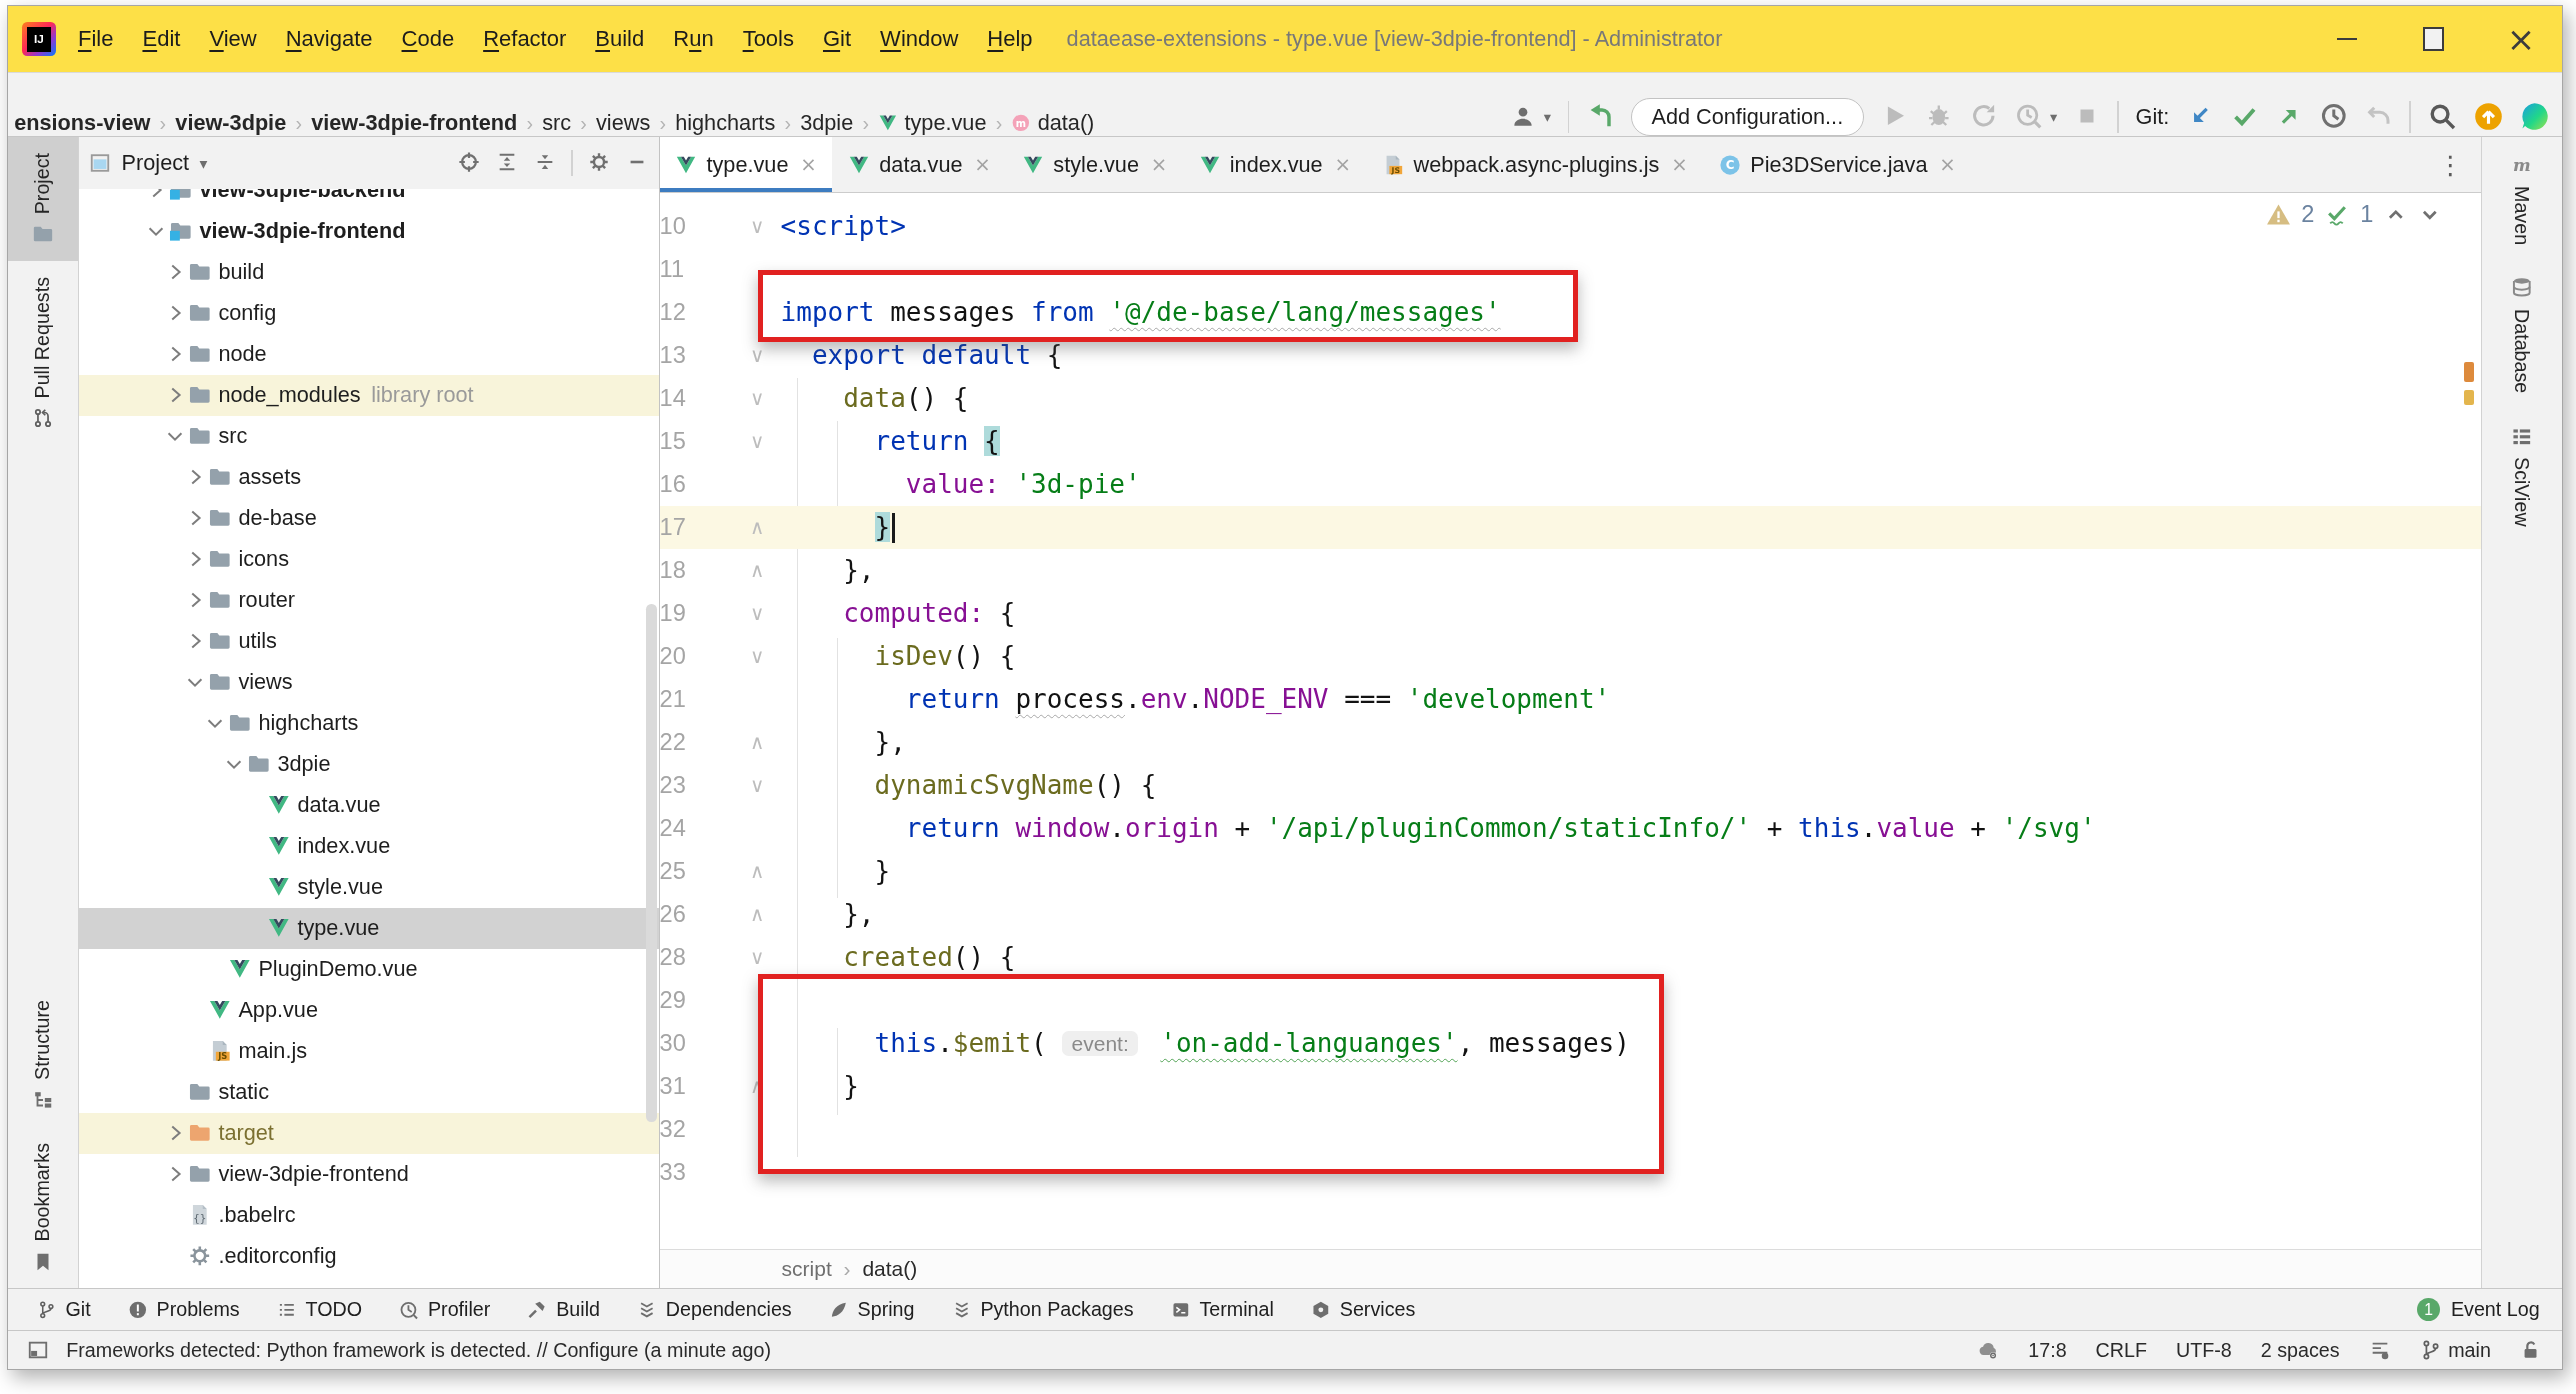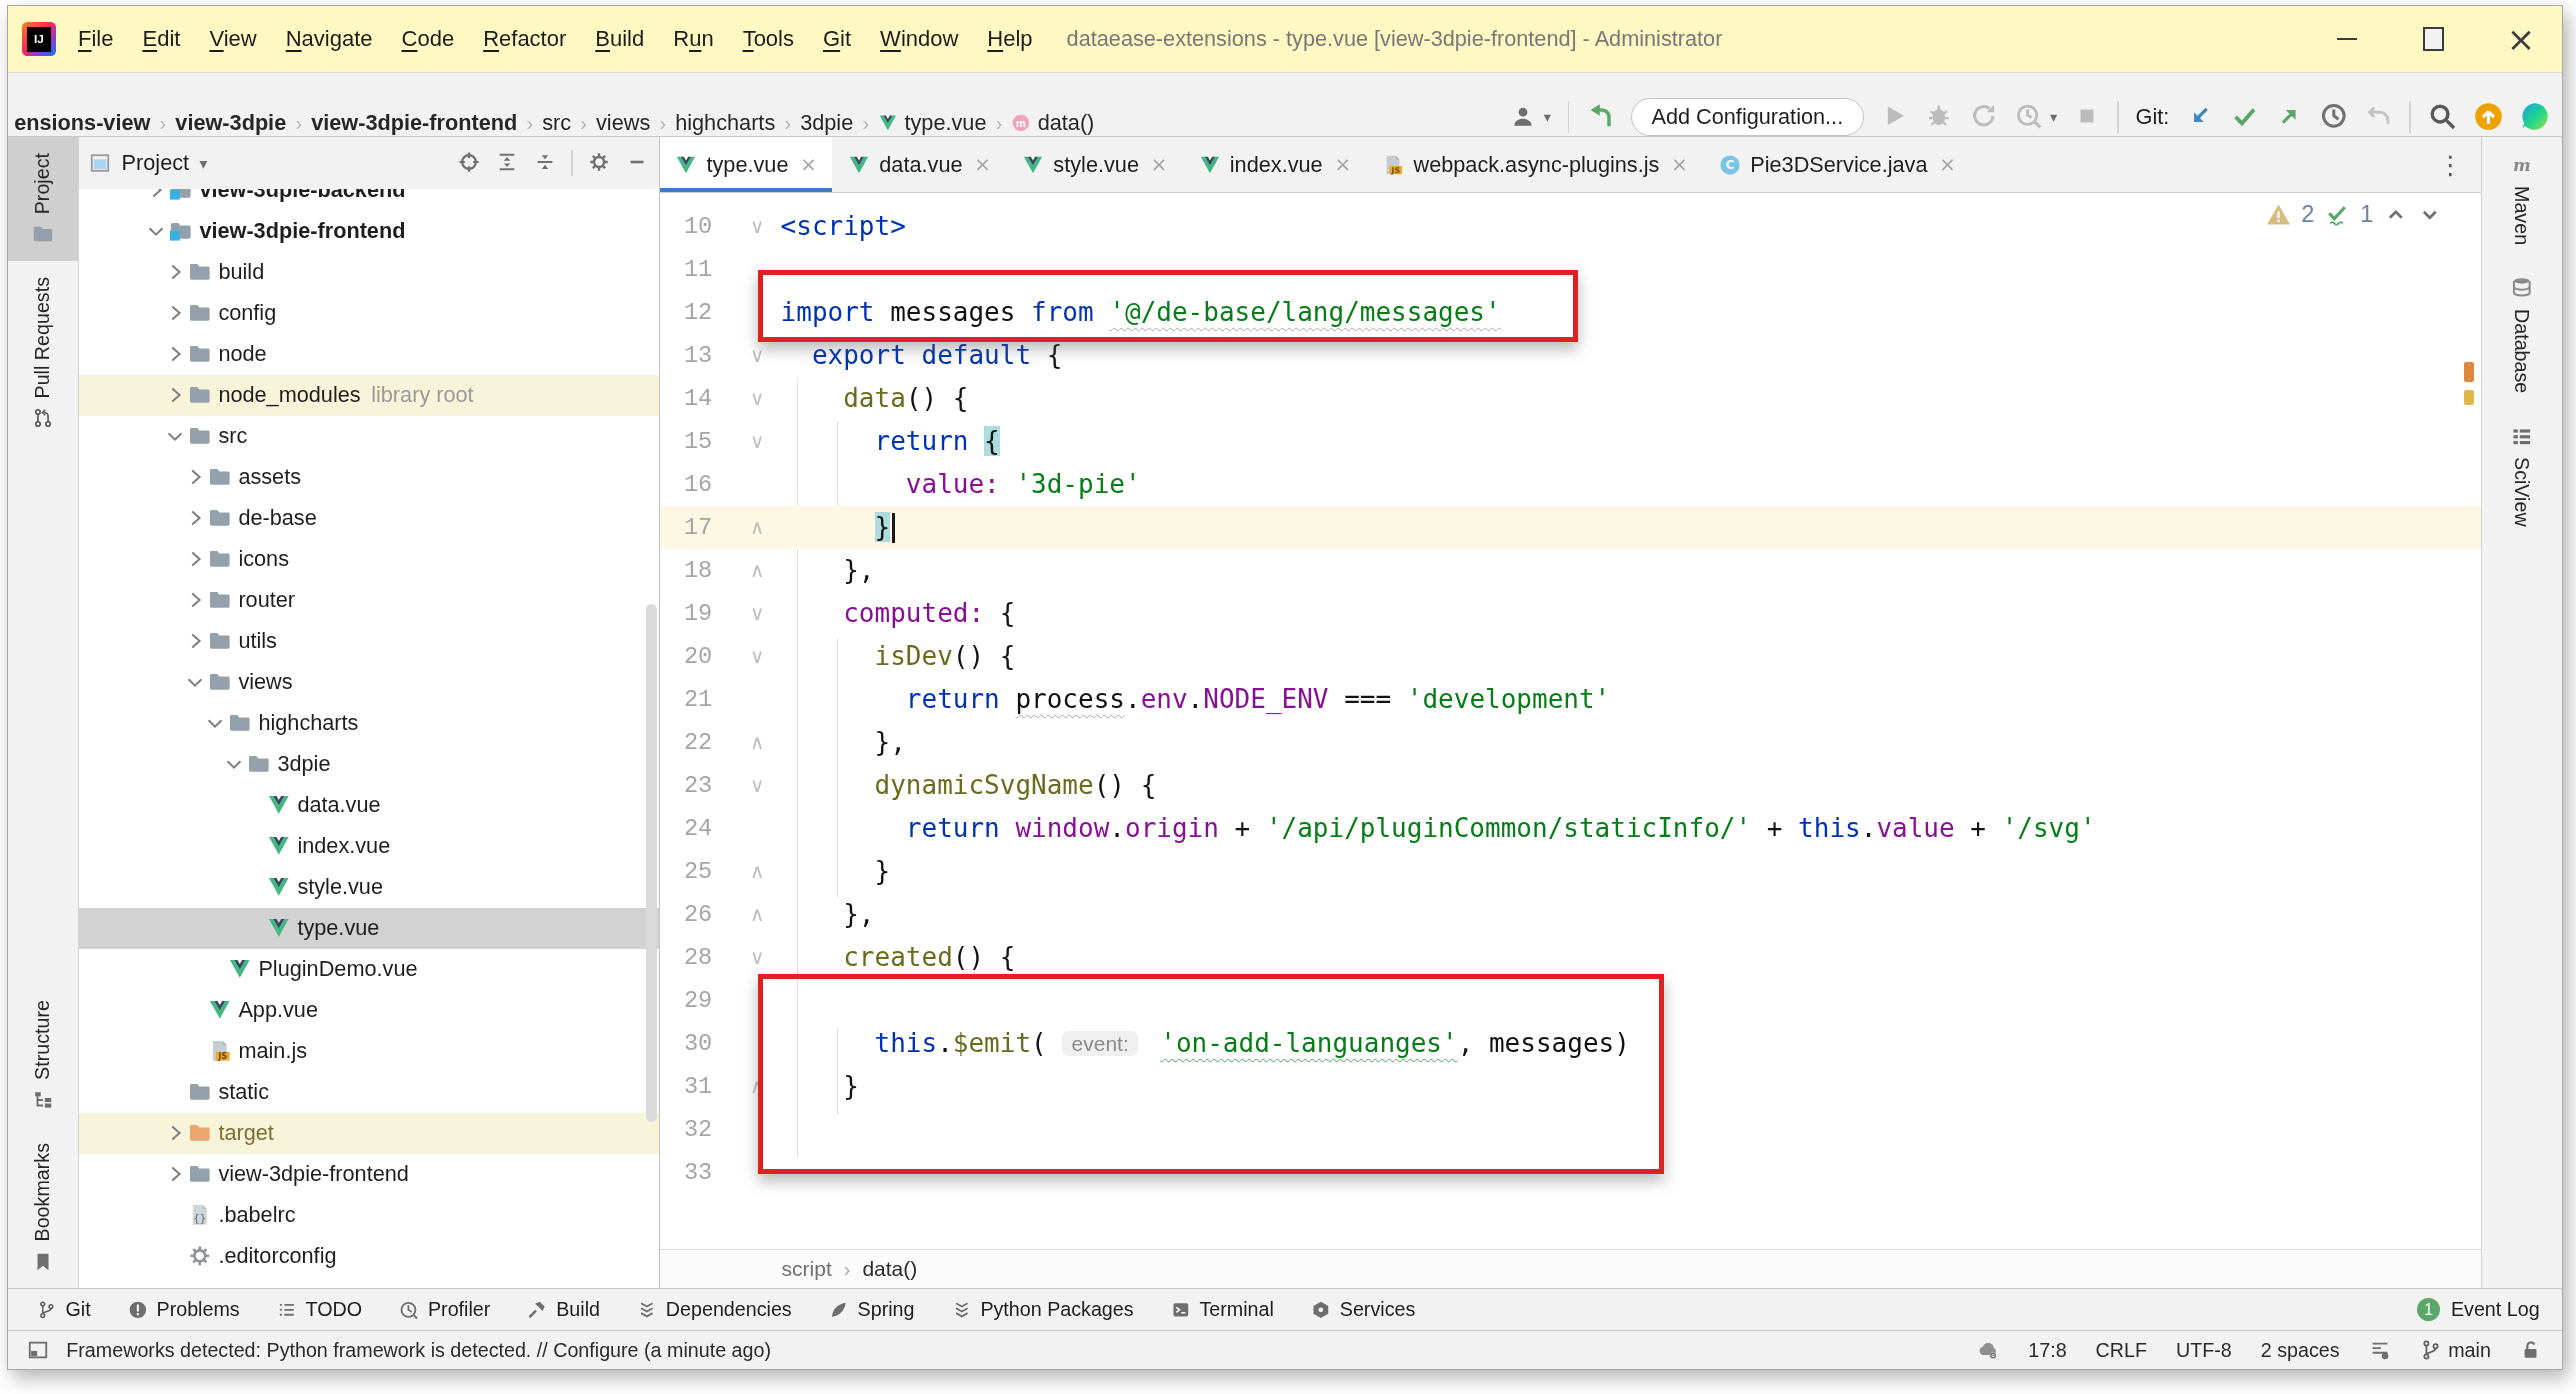--- a/index.html
+++ b/index.html
@@ -1,20 +1,20 @@
 <!DOCTYPE html>
 <html style="font-size:10.5px"><head>
 <meta charset="utf-8">
 <style>
   html,body{margin:0;padding:0;background:#ffffff;}
   body{width:2576px;height:1395px;position:relative;font-family:"Liberation Sans",sans-serif;overflow:hidden;}
   .window{position:absolute;left:6.6px;top:5.2px;width:2554px;height:1363px;background:#f2f2f2;border:1.3px solid #a6a6a6;
           box-shadow:5.2px 7.9px 18.4px rgba(0,0,0,.30);display:flex;flex-direction:column;overflow:hidden;}
   
-  .titlebar{height:66px;flex:0 0 66px;display:flex;align-items:center;padding:0 14.4px;border-bottom:0.7px solid #dadada;background:#fef9c3;}
+  .titlebar{height:66px;flex:0 0 66px;display:flex;align-items:center;padding:0 14.4px;border-bottom:0.7px solid #dadada;background:#fde047;}
   .logo{width:34px;height:34px;border-radius:5.2px;margin-right:22px;
         background:linear-gradient(135deg,#fc801d 0%,#fe2857 45%,#9039d0 70%,#077cfb 100%);position:relative;}
   .logo:after{content:"IJ";position:absolute;left:4.6px;top:4.6px;right:4.6px;bottom:4.6px;background:#000;color:#fff;
               font-size:11.8px;font-weight:bold;display:flex;align-items:center;justify-content:center;}
   .menubar{display:flex;gap:29px;}
   .menu-item{font-size:22px;color:#1c1c1c;cursor:default;}
   .menu-item .mn{text-decoration:underline;text-underline-offset:3.9px;}
   .wtitle{flex:1;font-size:21.7px;color:#787878;padding-left:34px;white-space:nowrap;overflow:hidden;}
   .wincontrols{display:flex;align-items:center;gap:58px;padding-right:11.8px;}
   .wc{width:29px;height:29px;display:flex;align-items:center;justify-content:center;color:#3c3c3c;}
@@ -66,22 +66,22 @@
   .tabs{height:55px;flex:0 0 55px;background:#f2f2f2;display:flex;align-items:stretch;border-bottom:0.7px solid #cccccc;position:relative;}
   .tab{display:flex;align-items:center;gap:9.2px;padding:0 15.7px;font-size:21.7px;color:#1e1e1e;position:relative;}
   .tab.active{background:#fff;}
   .tab.active:after{content:"";position:absolute;left:0;right:0;bottom:0;height:4.6px;background:#3d7cc0;}
   .tab-close{color:#a3a3a3;font-size:19.7px;margin-left:2.6px;font-family:"DejaVu Sans",sans-serif;}
   .tab-icon{width:22px;height:22px;}
   .tabs-dots{margin-left:auto;display:flex;align-items:center;padding-right:17px;color:#5a5a5a;font-size:26px;font-family:"DejaVu Sans",sans-serif;}
   .code{flex:1;position:relative;overflow:hidden;background:#fff;padding-top:11.8px;}
   .code-row{position:relative;height:43px;}
   .code-row.cur{background:#fcf8e3;}
-  .ln{position:absolute;left:0;top:0;width:77px;text-align:center;color:#a5a5a5;
-      font-family:Liberation Mono, monospace;font-size:23.6px;line-height:43px;}
+  .ln{position:absolute;left:0;top:0;width:77px;text-align:left;color:#a5a5a5;
+      font-family:Liberation Sans, sans-serif;font-size:23.6px;line-height:43px;}
   .fold{position:absolute;left:83px;top:0;width:29px;text-align:center;color:#bdbdbd;font-size:19.7px;line-height:43px;}
   .ct{position:absolute;left:121px;top:0;white-space:pre;font-family:"DejaVu Sans Mono",monospace;font-size:26px;line-height:43px;}
   .tk-kw{color:#0033b3;}  .tk-tag{color:#0033b3;}
   .tk-str{color:#067d17;} .tk-fld{color:#871094;}
   .tk-fn{color:#6b6b1f;}  .tk-pl{color:#121212;}
   .u-gray{text-decoration:underline;text-decoration-style:wavy;text-decoration-color:#a8a8a8;text-underline-offset:5.9px;text-decoration-thickness:1.3px;}
   .u-green{text-decoration:underline;text-decoration-style:wavy;text-decoration-color:#52a355;text-underline-offset:5.9px;text-decoration-thickness:1.3px;}
   .tk-hl{background:#aedbdb;}
   .caret-bar{display:inline-block;width:2.6px;height:30px;background:#1a1a1a;vertical-align:middle;margin-left:2px;}
   .pill{font-family:"Liberation Sans",sans-serif;font-size:21px;color:#8a8a8a;background:#efefef;border-radius:6.6px;

